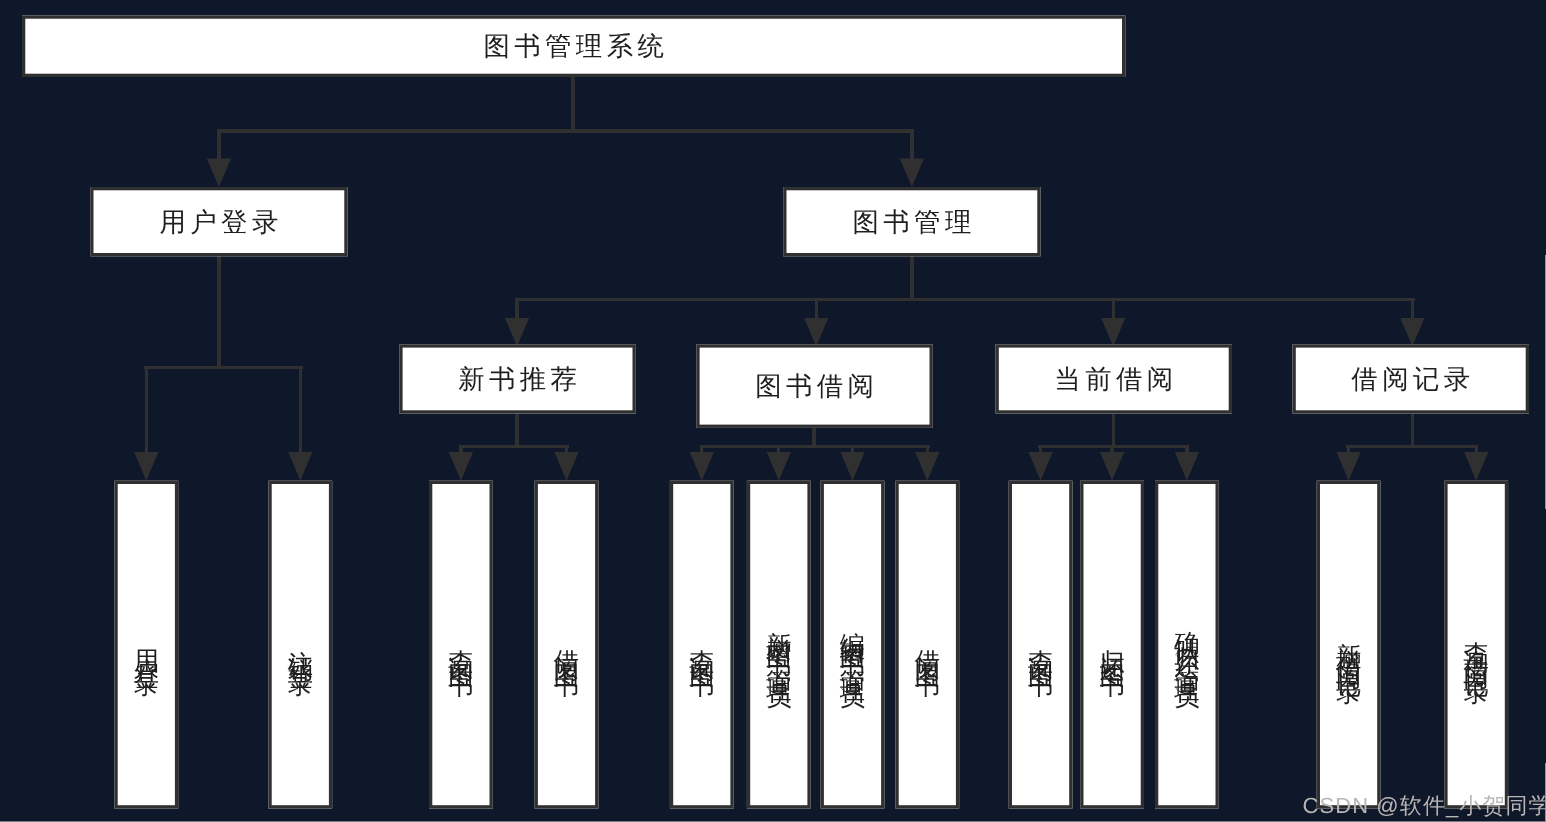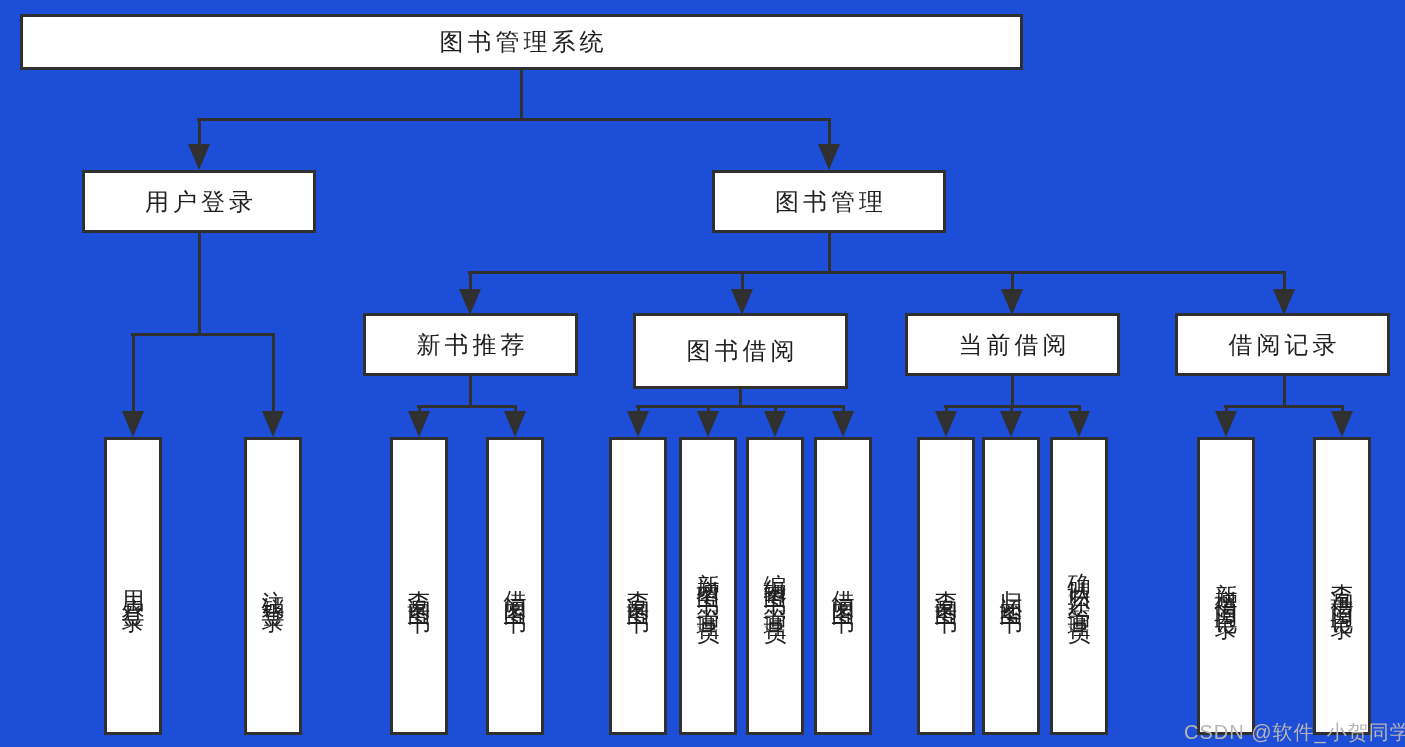--- a/index.html
+++ b/index.html
@@ -1,18 +1,18 @@
 <!DOCTYPE html>
 <html style="--line: #303030; --text: #1f1f1f; --box-bg: #ffffff; --watermark: #b9b5b5;"><head>
 <meta charset="utf-8">
 <title>diagram</title>
 <style>
   html,body{margin:0;padding:0;background:#fff;}
   .canvas{
-    position:relative;width:1405px;height:747px;background:#1d4ed8;overflow:hidden;
+    position:relative;width:1405px;height:747px;background:#0f172a;overflow:hidden;
     font-family:"Liberation Sans","DejaVu Sans",sans-serif;
   }
   svg.wires{position:absolute;left:0;top:0;width:1405px;height:747px;}
   svg.wires line{stroke:var(--line,#303030);stroke-width:3;shape-rendering:crispEdges;}
   svg.wires polygon{fill:var(--line,#303030);stroke:none;}
   .node{
     position:absolute;background:var(--box-bg,#fff);
     border:3px solid var(--line,#303030);box-sizing:border-box;
     display:flex;align-items:center;justify-content:center;
     color:var(--text,#1f1f1f);

